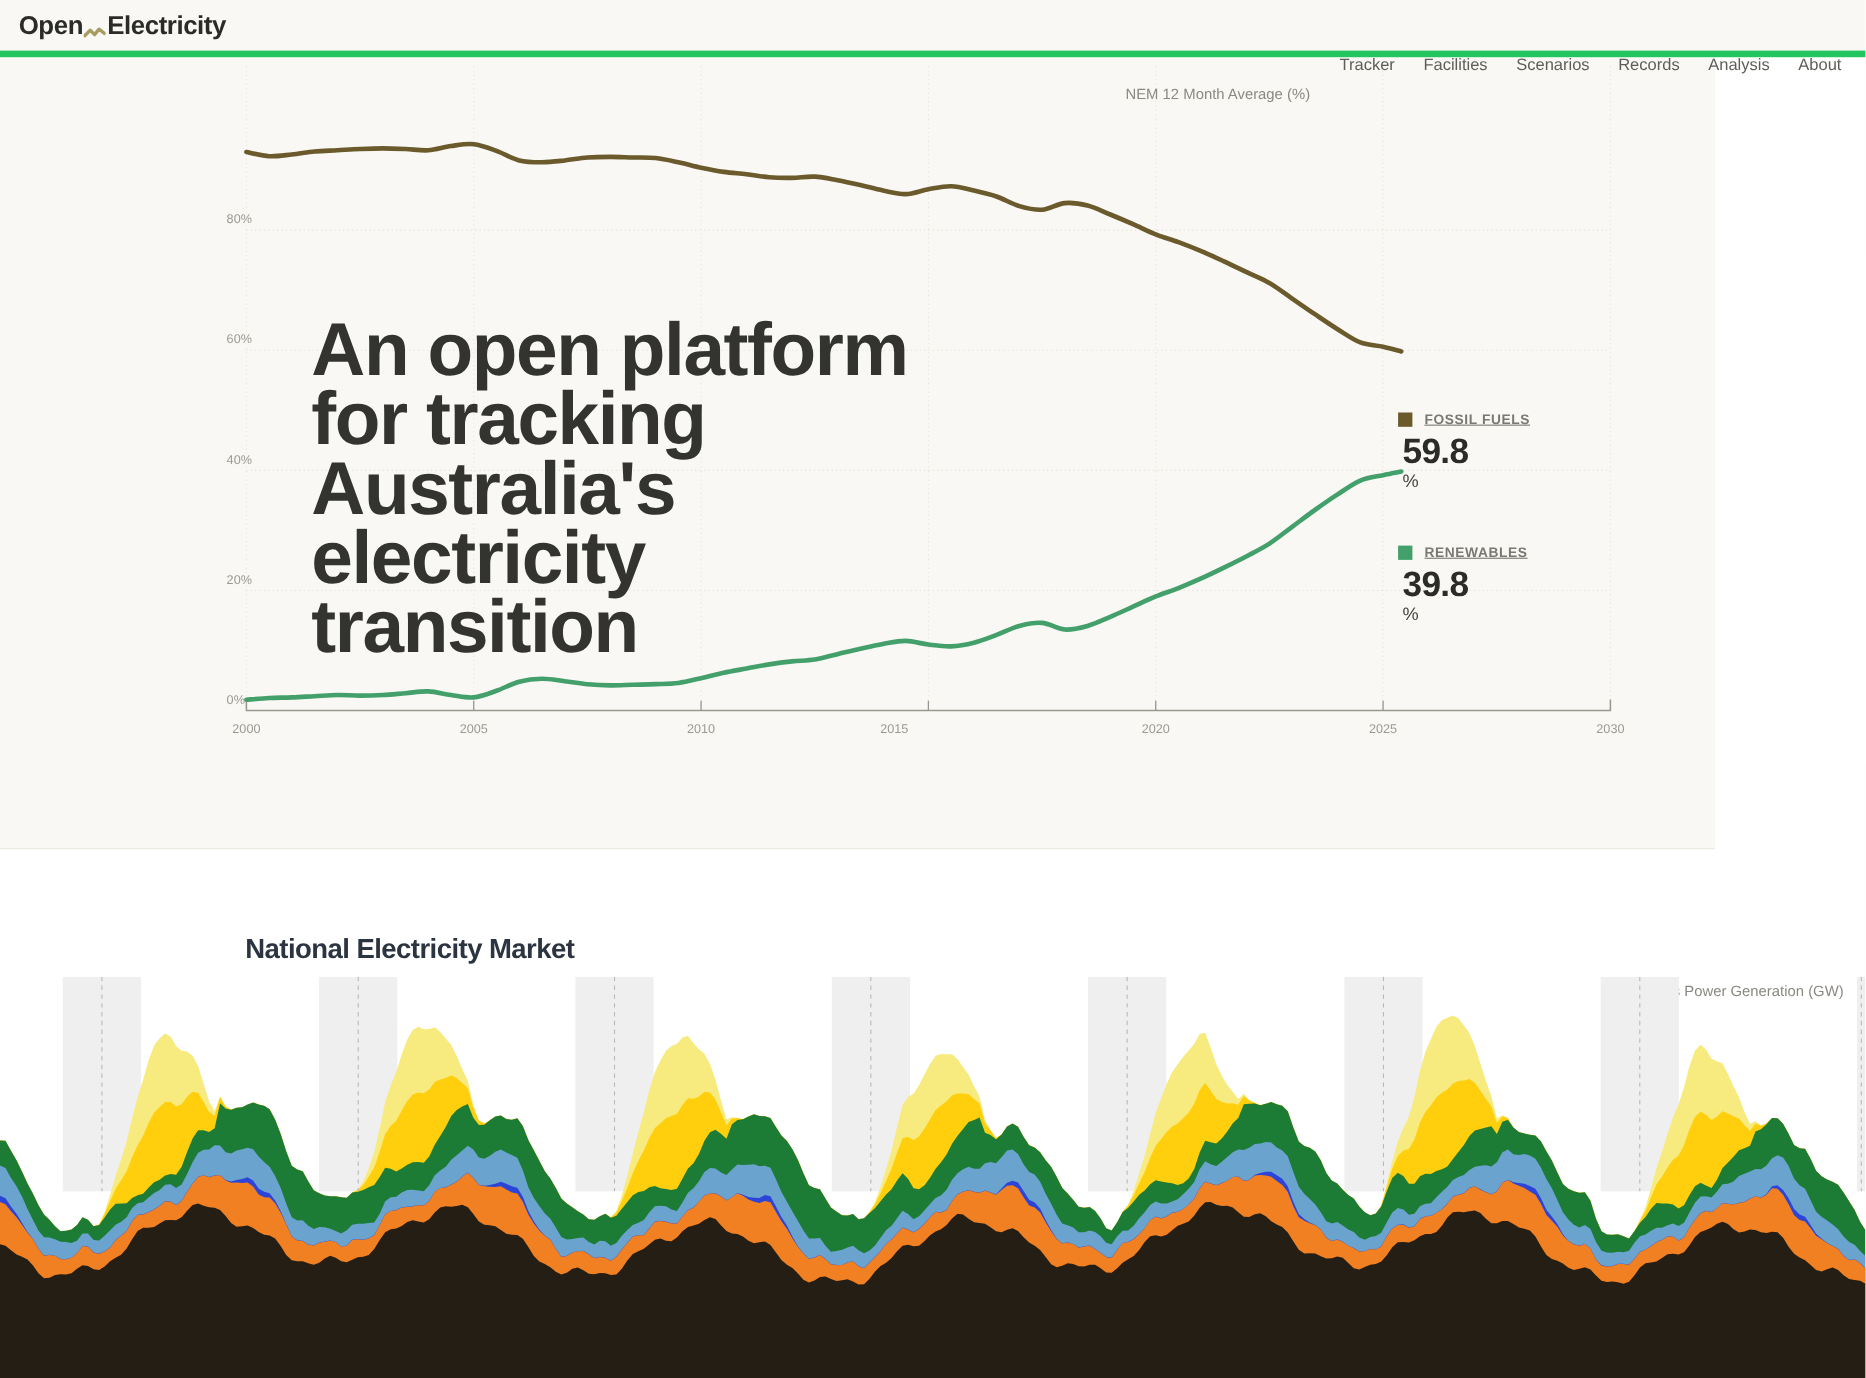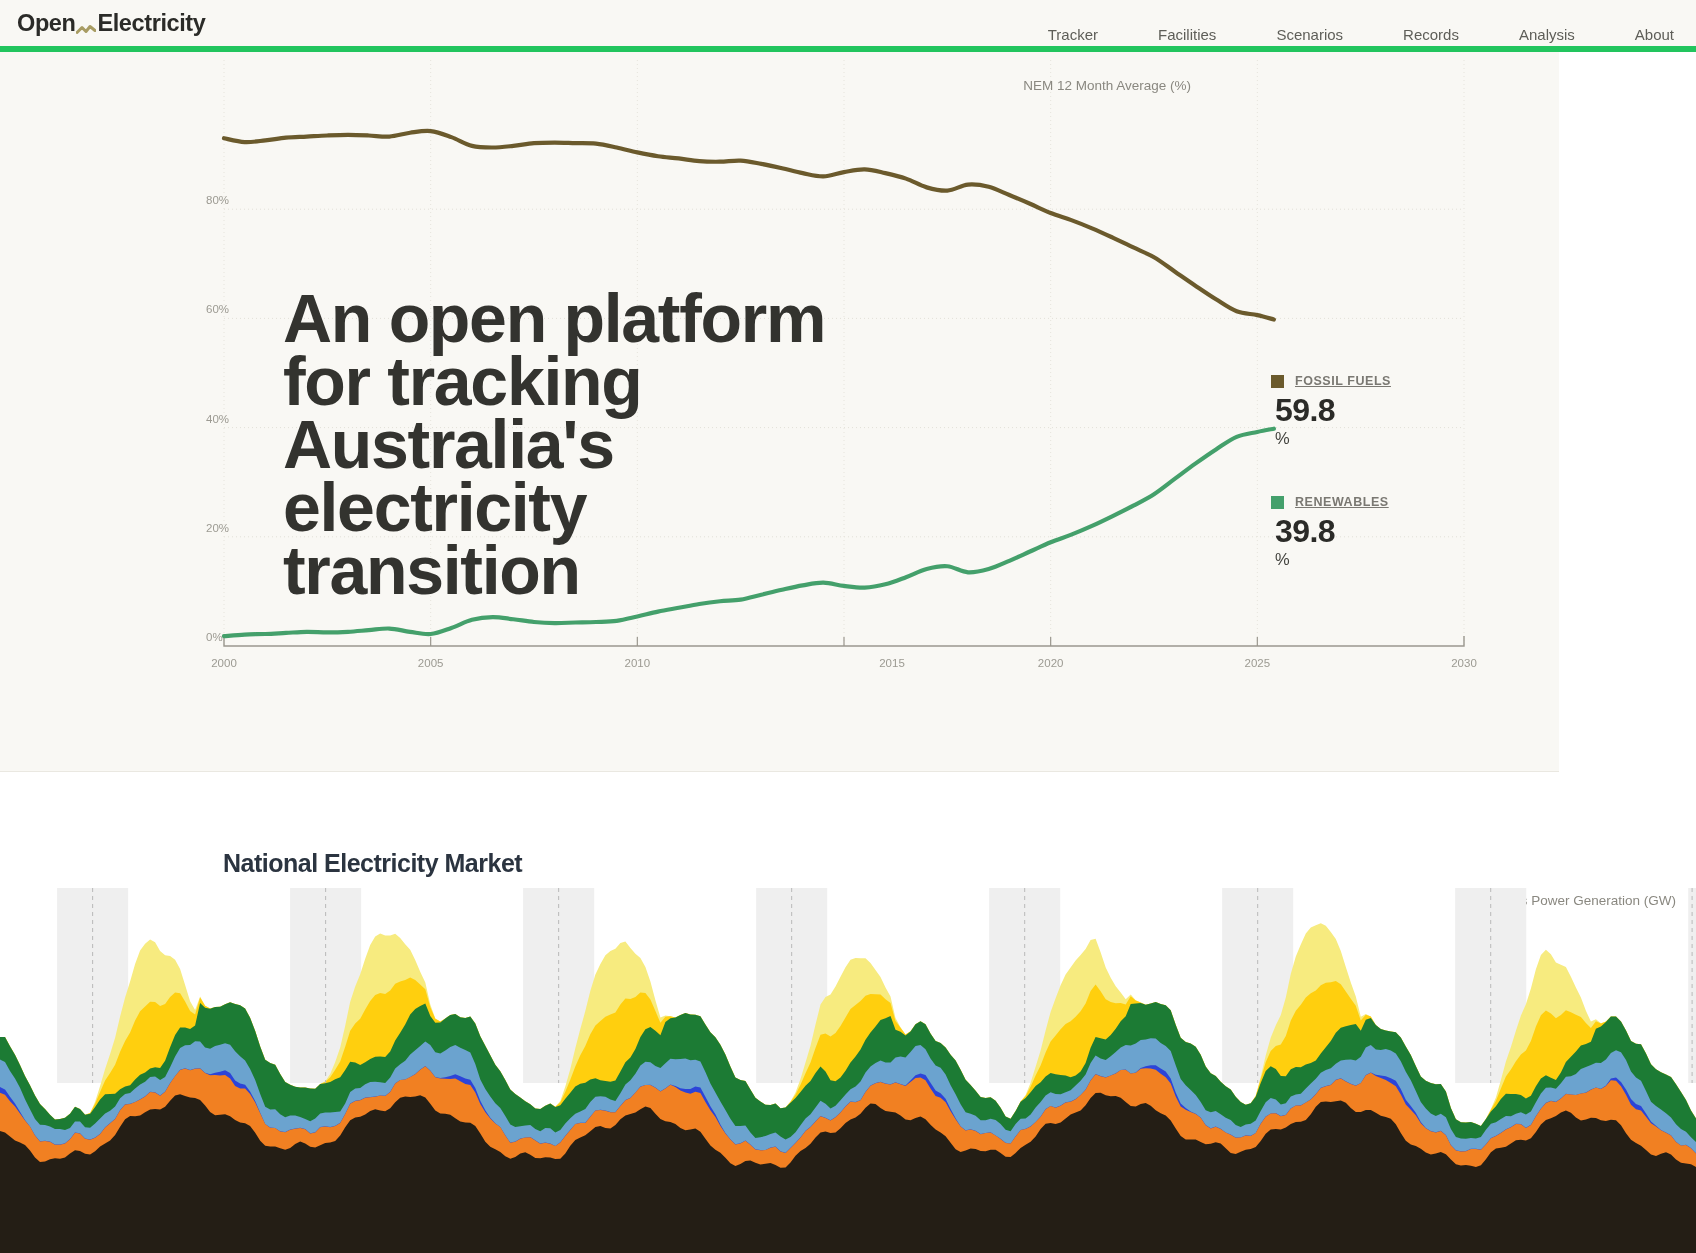--- a/index.html
+++ b/index.html
@@ -29,24 +29,24 @@
     color: #2B2B28;
     white-space: nowrap;
   }
   .logo-mark {
     display: inline-block;
     width: 20px; height: 16px;
     margin: 0 1px;
     position: relative; top: 2px;
   }
   .nav { position: absolute; right: 22px; top: 0; height: 68px;
-         display: flex; align-items: center; gap: 0; }
+         display: flex; align-items: flex-end; gap: 0; }
   .nav a {
     font-size: 15px; color: #5E5E58; text-decoration: none;
-    padding: 0 0; margin-left: 60px; white-space: nowrap;
+    padding: 0 0; margin-left: 26px; white-space: nowrap;
   }
   .nav a:first-child { margin-left: 0; }
 
   
   .hero {
     position: absolute; top: 52px; left: 0;
     width: 1559px; height: 720px;
     background: #F9F8F4;
     border-bottom: 1px solid #EAE8E1;
     overflow: hidden;
@@ -198,21 +198,21 @@
         <div class="axis-y-label" style="left: 206px; top: 579px;">0%</div>
         <div class="axis-y-label" style="left: 206px; top: 469.8px;">20%</div>
         <div class="axis-y-label" style="left: 206px; top: 360.6px;">40%</div>
         <div class="axis-y-label" style="left: 206px; top: 251.4px;">60%</div>
         <div class="axis-y-label" style="left: 206px; top: 142.2px;">80%</div>
       </div>
     <div id="heroXLabels">
         <div class="axis-x-label" style="left: 224px; top: 605px;">2000</div>
         <div class="axis-x-label" style="left: 430.667px; top: 605px;">2005</div>
         <div class="axis-x-label" style="left: 637.333px; top: 605px;">2010</div>
-        <div class="axis-x-label" style="left: 892px; top: 605px;">2015</div>
+        <div class="axis-x-label" style="left: 813px; top: 605px;">2015</div>
         <div class="axis-x-label" style="left: 1050.67px; top: 605px;">2020</div>
         <div class="axis-x-label" style="left: 1257.33px; top: 605px;">2025</div>
         <div class="axis-x-label" style="left: 1464px; top: 605px;">2030</div>
       </div>
   </div>
 
   <div class="lower">
     <div class="section-title">National Electricity Market</div>
     <div class="gen-caption">Last 7 days Power Generation (GW)</div>
 

